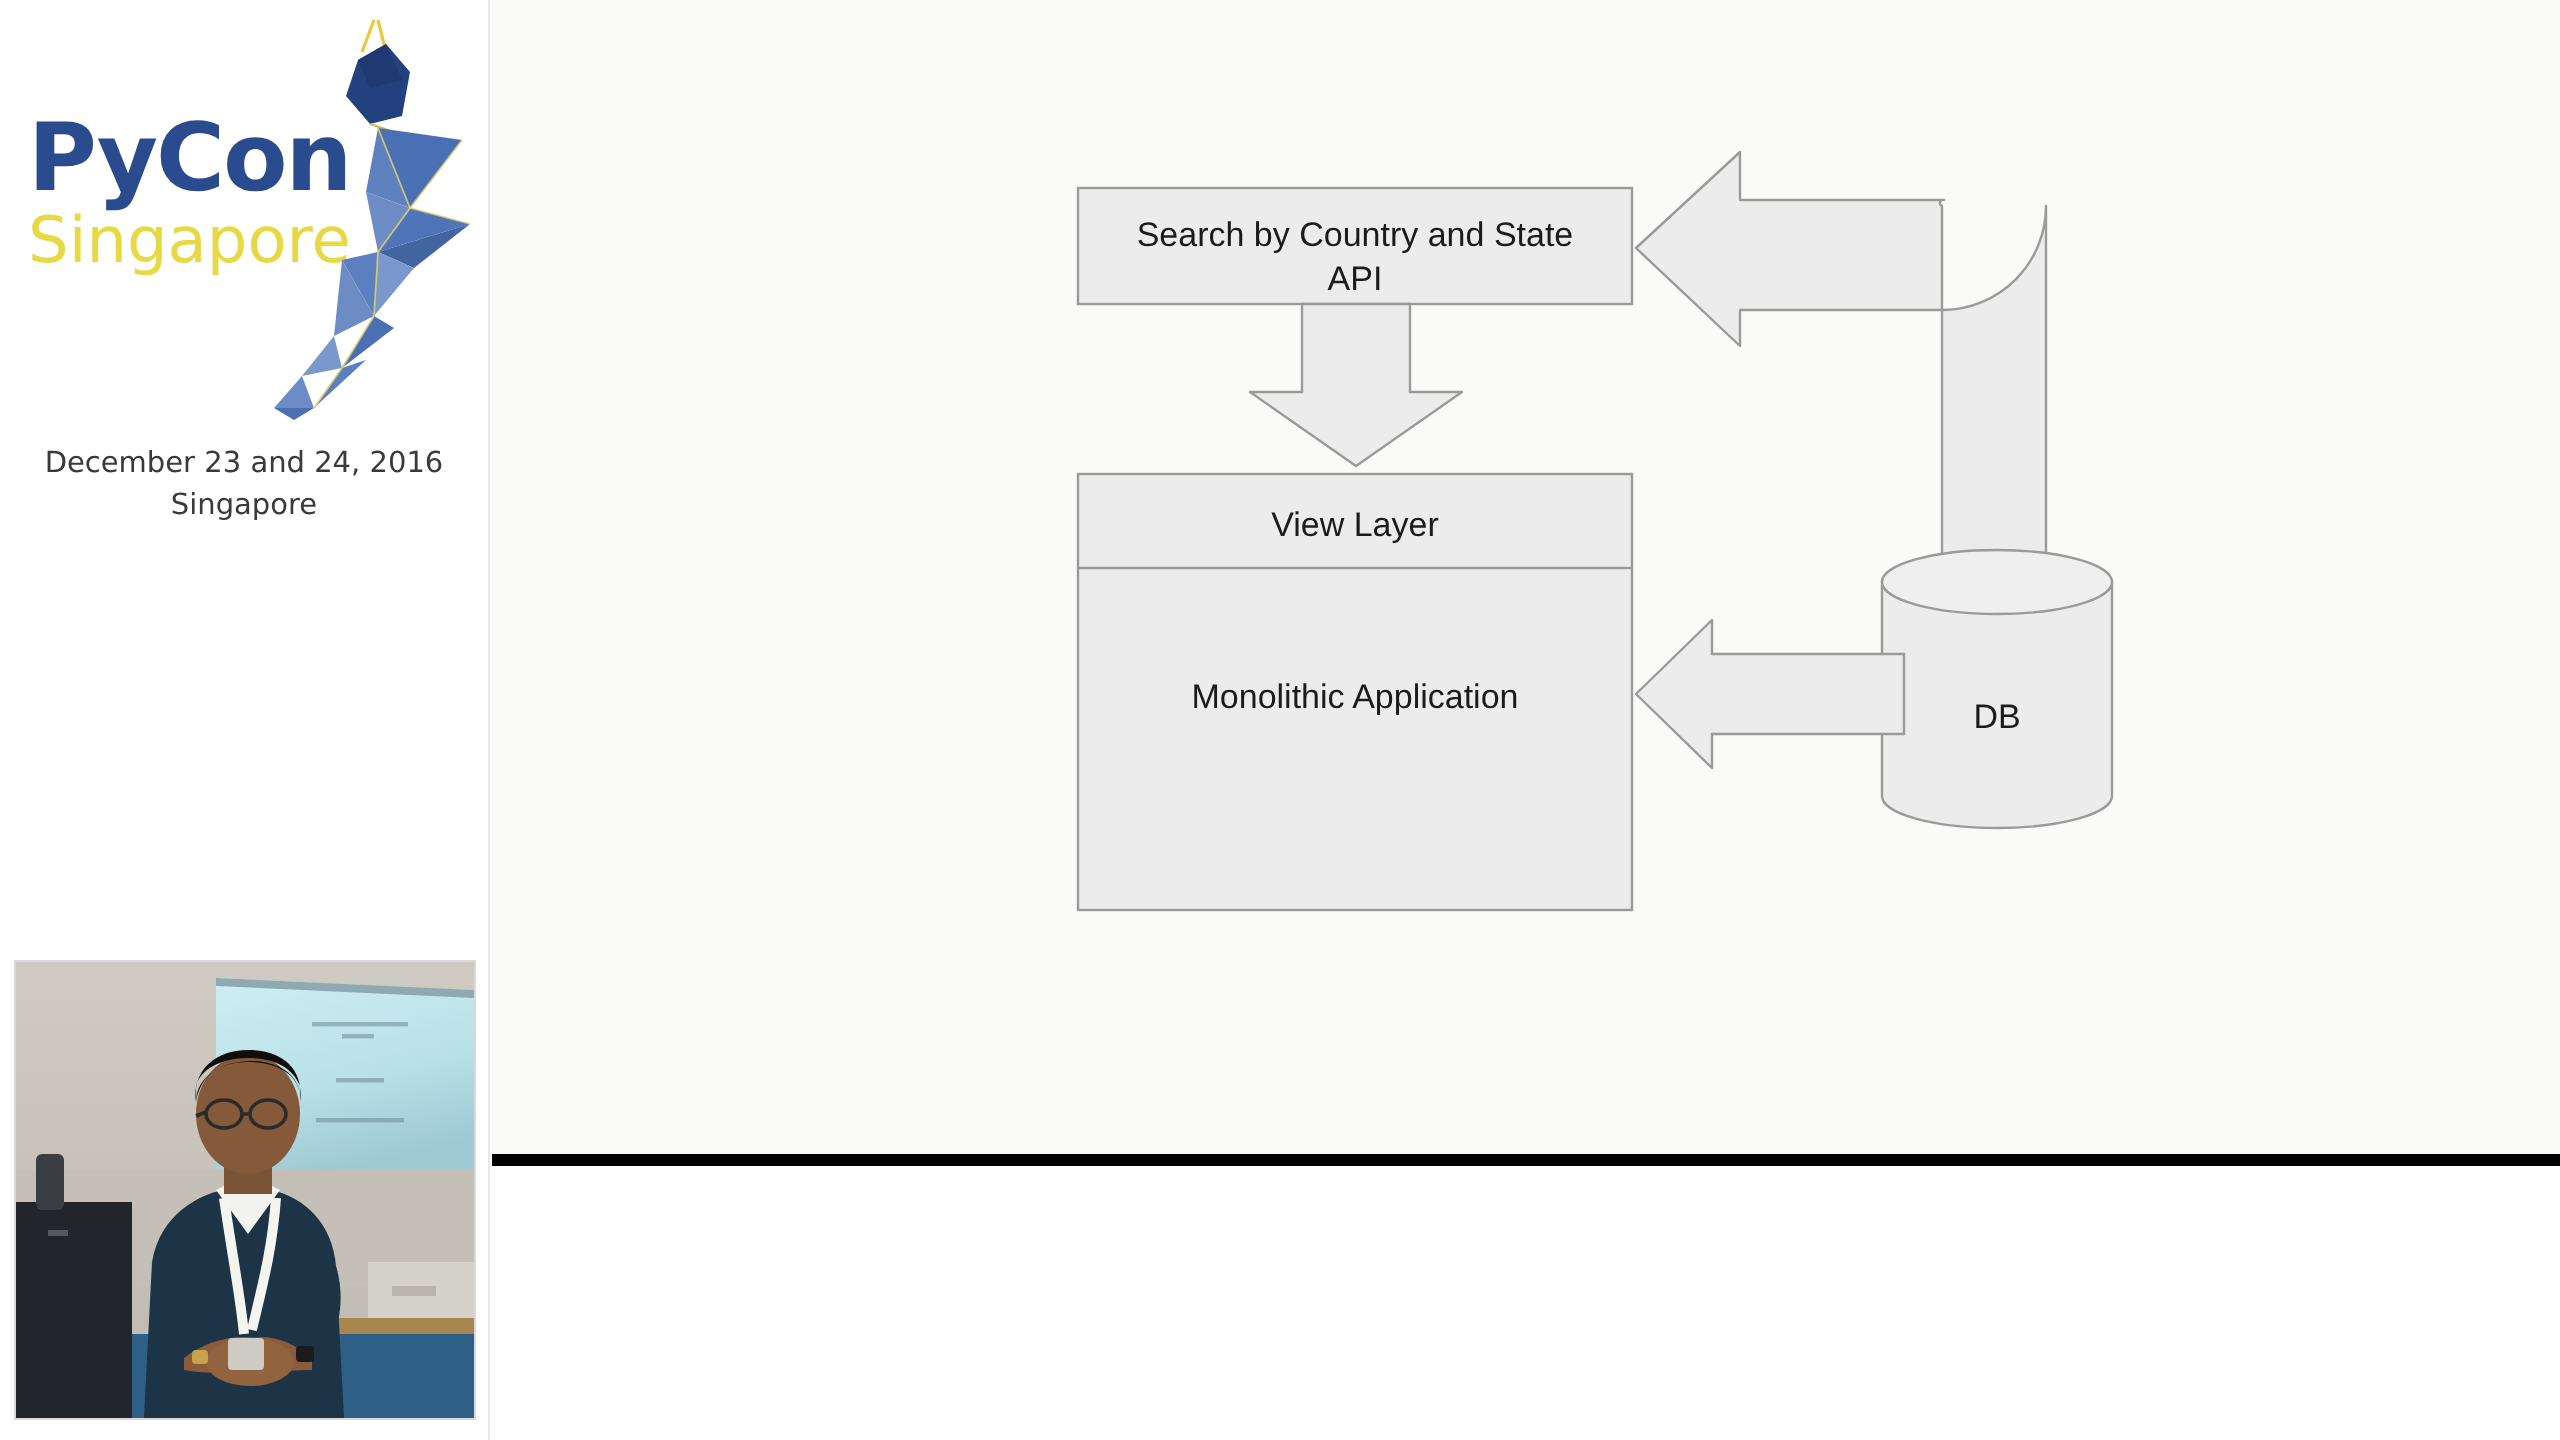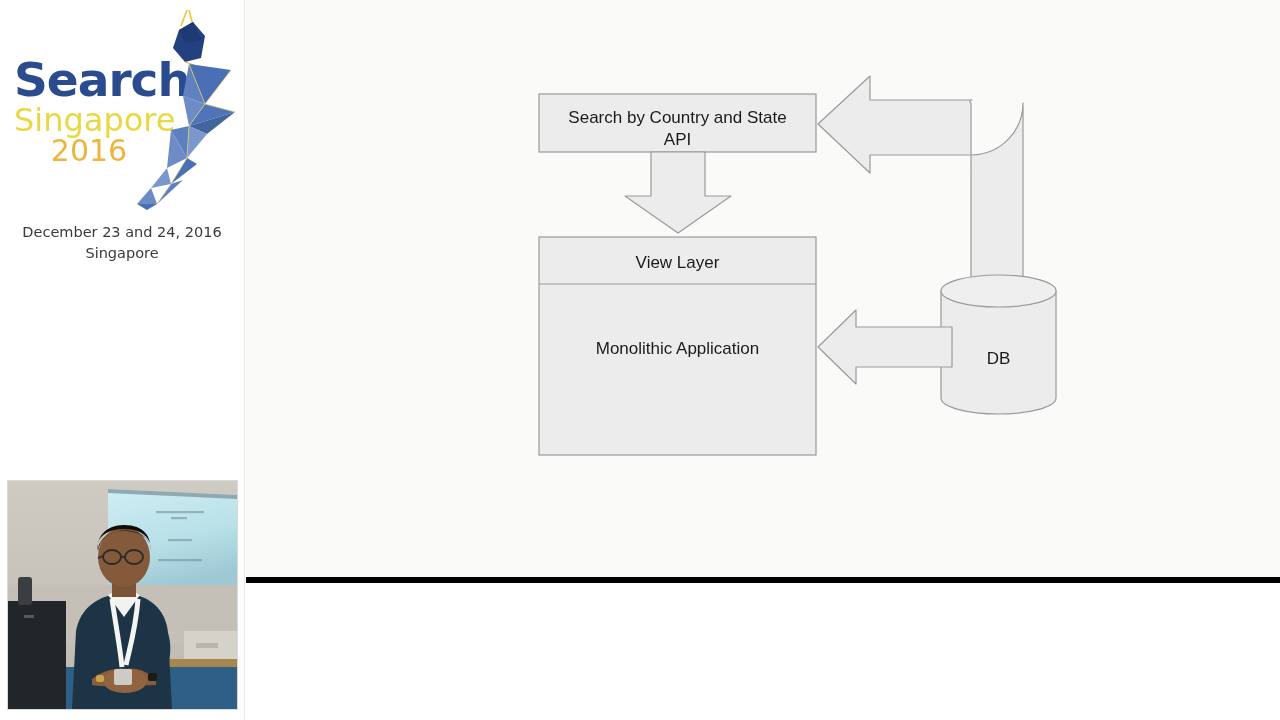--- a/index.html
+++ b/index.html
@@ -125,23 +125,22 @@
 </head>
 <body>
 
 <div id="left-panel">
 
   <div id="brand-block">
 
     <div id="logo-wrap">
 
       <div id="wordmark">
-        <span class="pycon">Search</span>
+        <span class="pycon">PyCon</span>
         <span class="singapore">Singapore</span>
-        <span class="year">2016</span>
       </div>
 
       <svg id="origami" width="110" height="205" viewBox="0 0 110 205">
 
         <path d="M50 18 L56 2 M62 18 L58 2" stroke="#e8c93c" stroke-width="1.6" fill="none"></path>
 
         <polygon points="48,22 62,14 74,28 70,50 54,54 42,40" fill="#23417e"></polygon>
         <polygon points="48,22 62,14 70,32 54,36" fill="#1f3a73"></polygon>
 
         <path d="M54,54 L66,58" stroke="#cdb94a" stroke-width="1" fill="none"></path>

